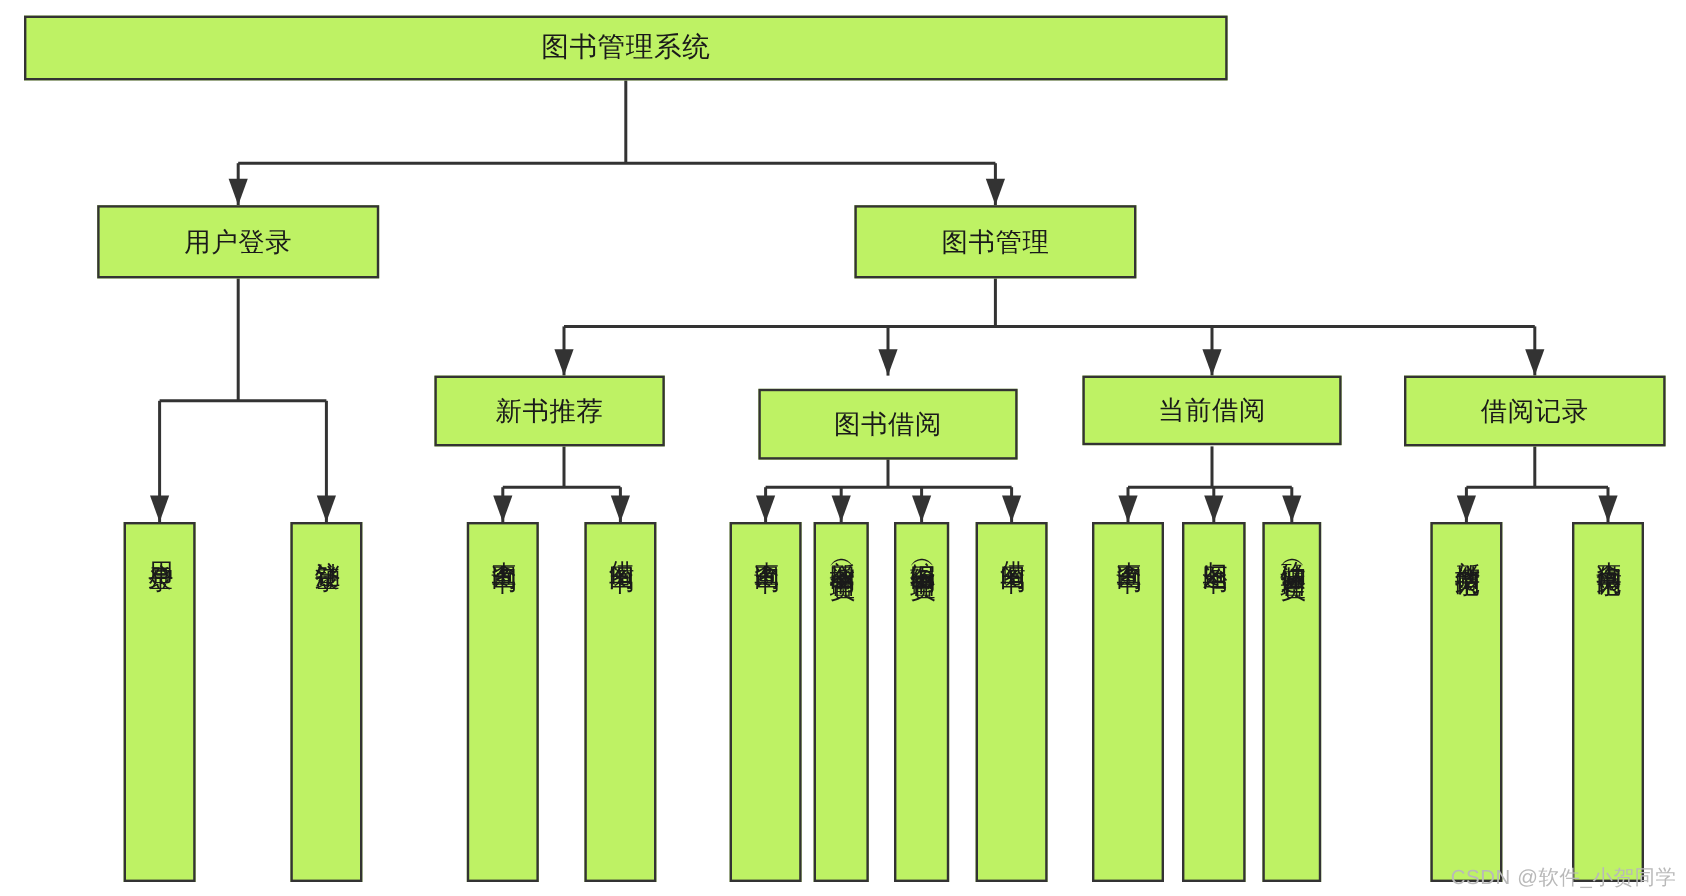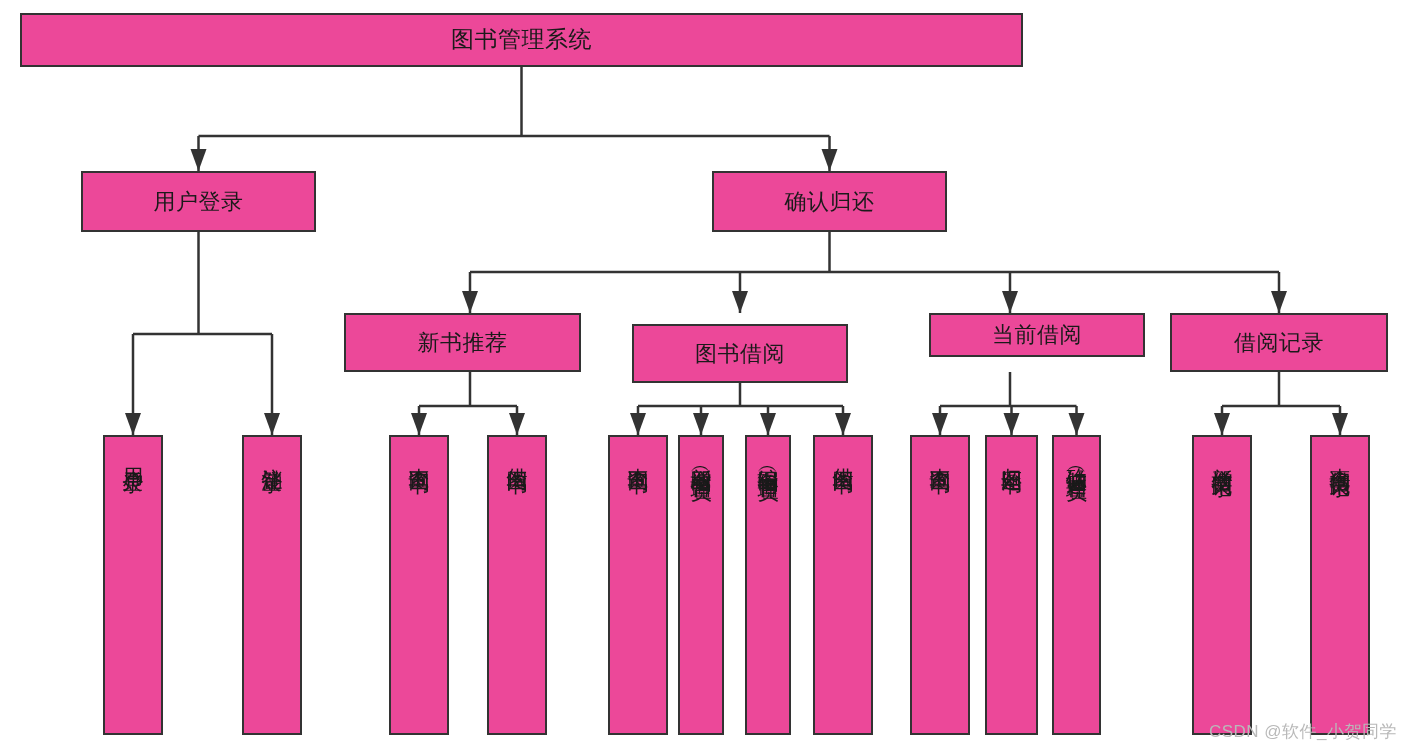--- a/index.html
+++ b/index.html
@@ -13,21 +13,21 @@
   #canvas {
     position: relative;
     width: 1405px;
     height: 747px;
     background: #ffffff;
     overflow: hidden;
   }
   .node {
     position: absolute;
     box-sizing: border-box;
-    background: #ec4899;
+    background: #bef264;
     border: 2.5px solid #333333;
     display: flex;
     align-items: center;
     justify-content: center;
     color: #1a1a1a;
   }
   .node-label {
     display: block;
     line-height: 1.18;
     letter-spacing: 0.5px;
@@ -136,29 +136,29 @@
       <polygon points="1332,413 1348,413 1340,435" class="arrowhead"></polygon>
     </svg>
   <div id="nodes">
       <div class="node horizontal root" style="left: 20px; top: 13px; width: 1003px; height: 54px;">
         <span class="node-label">图书管理系统</span>
       </div>
       <div class="node horizontal" style="left: 81px; top: 171px; width: 235px; height: 61px;">
         <span class="node-label">用户登录</span>
       </div>
       <div class="node horizontal" style="left: 712px; top: 171px; width: 235px; height: 61px;">
-        <span class="node-label">确认归还</span>
-      </div>
-      <div class="node horizontal" style="left: 344px; top: 313px; width: 237px; height: 59px;">
+        <span class="node-label">图书管理</span>
+      </div>
+      <div class="node horizontal" style="left: 362px; top: 313px; width: 192px; height: 59px;">
         <span class="node-label">新书推荐</span>
       </div>
       <div class="node horizontal" style="left: 632px; top: 313px; width: 216px; height: 59px; margin-top: 11px;">
         <span class="node-label">图书借阅</span>
       </div>
-      <div class="node horizontal" style="left: 902px; top: 313px; width: 216px; height: 44px; margin-left: 27px;">
+      <div class="node horizontal" style="left: 902px; top: 313px; width: 216px; height: 58px;">
         <span class="node-label">当前借阅</span>
       </div>
       <div class="node horizontal" style="left: 1170px; top: 313px; width: 218px; height: 59px; justify-content: center;">
         <span class="node-label">借阅记录</span>
       </div>
       <div class="node vertical" style="left: 103px; top: 435px; width: 60px; height: 300px;">
         <span class="node-label">用户登录</span>
       </div>
       <div class="node vertical" style="left: 242px; top: 435px; width: 60px; height: 300px;">
         <span class="node-label">注销登录</span>

